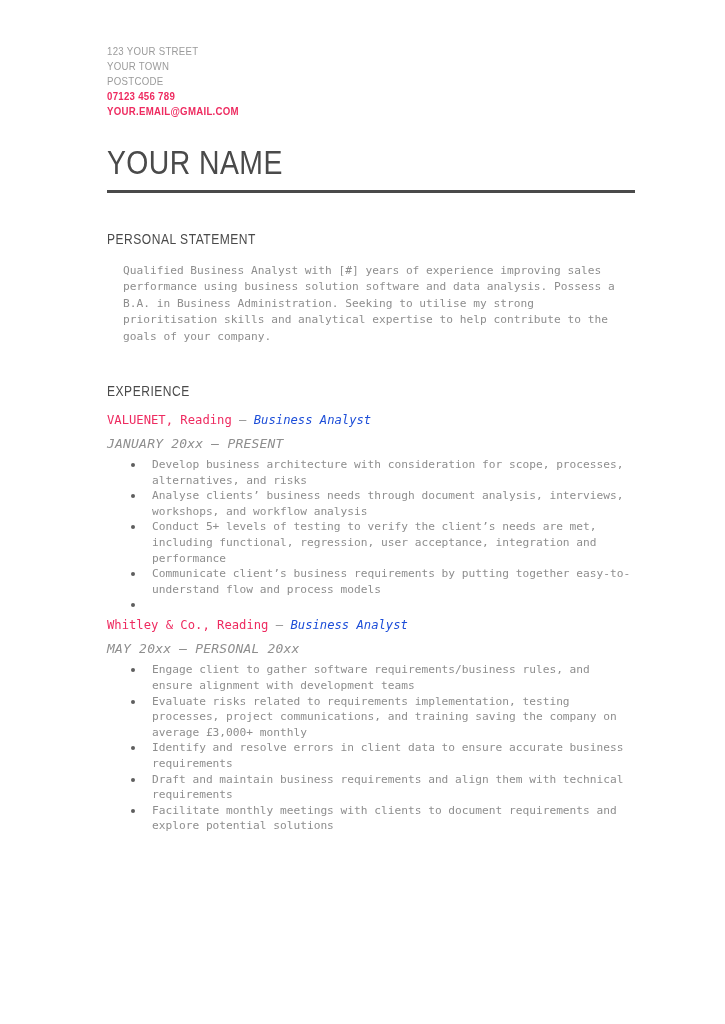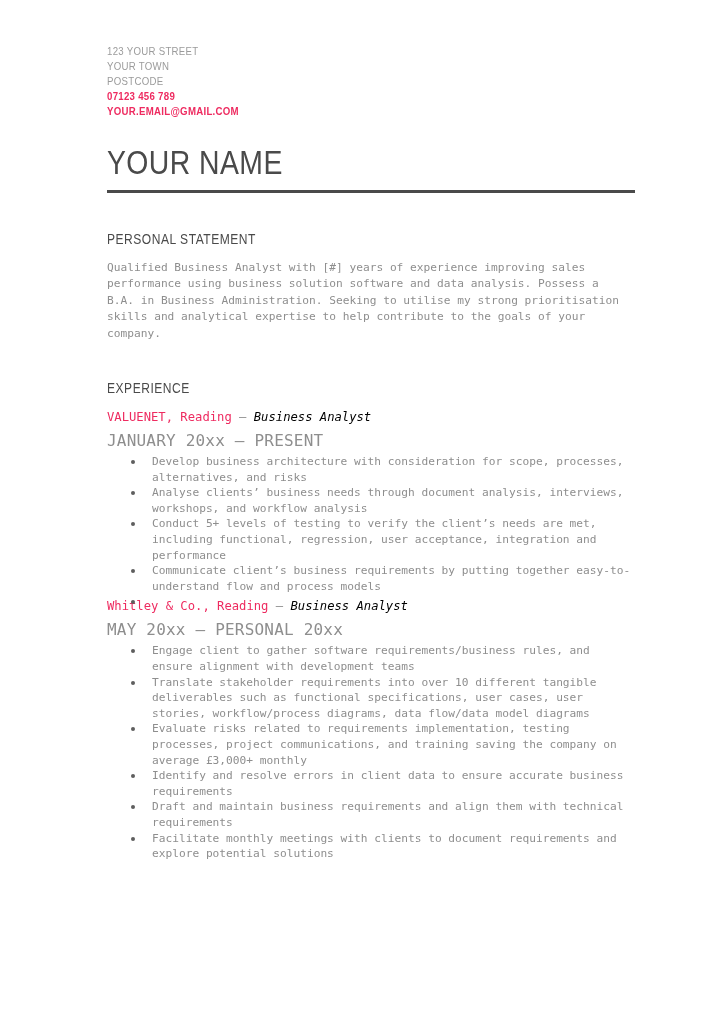--- a/index.html
+++ b/index.html
@@ -77,56 +77,57 @@
     transform: scaleX(0.86);
     transform-origin: left center;
     white-space: nowrap;
   }
 
   .summary {
     font-family: "DejaVu Sans Mono", monospace;
     font-size: 11.2px;
     line-height: 16.4px;
     color: #8e8e8e;
-    margin: 0;
+    margin: 16px;
     max-width: 520px;
   }
 
   
   .job {
-    margin-top: 4px;
+    margin-top: 20px;
   }
   .job:first-of-type {
     margin-top: 0;
   }
   .job-head {
     font-family: "DejaVu Sans Mono", monospace;
     font-size: 12.2px;
     line-height: 17px;
     margin: 0 0 7px 0;
     white-space: nowrap;
   }
   .job-company {
     color: #ee2b60;
     font-weight: normal;
   }
   .job-dash {
     color: #8e8e8e;
   }
   .job-title {
-    color: #000000;
+    color: #1d4ed8;
     font-style: italic;
   }
   .job-dates {
     font-family: "DejaVu Sans Mono", monospace;
-    font-size: 16px;
+    font-size: 13px;
     line-height: 15px;
     color: #8e8e8e;
     letter-spacing: 0.2px;
     margin: 0 0 6px 0;
+    font-style: italic;
   }
 
   .bullets {
     list-style: none;
     margin: 0;
     padding: 0;
   }
   .bullet {
     position: relative;
     padding-left: 45px;
@@ -189,21 +190,20 @@
 
     <div class="job">
       <div class="job-head">
         <span class="job-company">Whitley &amp; Co., Reading</span>
         <span class="job-dash">—</span>
         <span class="job-title">Business Analyst</span>
       </div>
       <div class="job-dates">MAY 20xx – PERSONAL 20xx</div>
       <ul class="bullets">
         <li class="bullet"><span class="dot"></span><span>Engage client to gather software requirements/business rules, and ensure alignment with development teams</span></li>
-        <li class="bullet"><span class="dot"></span><span>Translate stakeholder requirements into over 10 different tangible deliverables such as functional specifications, user cases, user stories, workflow/process diagrams, data flow/data model diagrams</span></li>
         <li class="bullet"><span class="dot"></span><span>Evaluate risks related to requirements implementation, testing processes, project communications, and training saving the company on average £3,000+ monthly</span></li>
         <li class="bullet"><span class="dot"></span><span>Identify and resolve errors in client data to ensure accurate business requirements</span></li>
         <li class="bullet"><span class="dot"></span><span>Draft and maintain business requirements and align them with technical requirements</span></li>
         <li class="bullet"><span class="dot"></span><span>Facilitate monthly meetings with clients to document requirements and explore potential solutions</span></li>
       </ul>
     </div>
 
   </div>
 </div>
 

